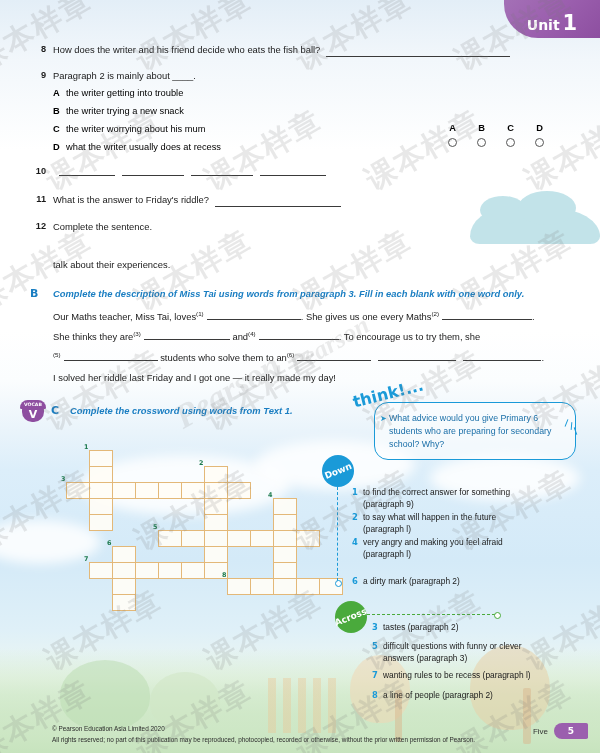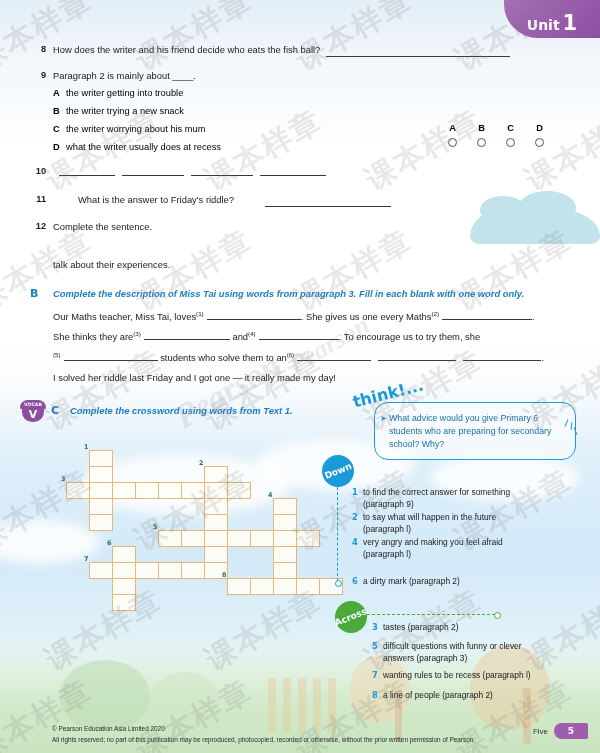--- a/index.html
+++ b/index.html
@@ -357,21 +357,21 @@
   </div>
 
   <div class="q-row" style="left:30px; top:166px;">
     <span class="q-num">10</span>
     <span class="blank" style="width:56px; margin-left:6px;"></span>
     <span class="blank" style="width:62px; margin-left:7px;"></span>
     <span class="blank" style="width:62px; margin-left:7px;"></span>
     <span class="blank" style="width:66px; margin-left:7px;"></span>
   </div>
 
-  <div class="q-row" style="left:30px; top:194px;gap:25px;">
+  <div class="q-row" style="left:30px; top:194px;">
     <span class="q-num">11</span>
     <span class="q-text">What is the answer to Friday's riddle?</span>
     <span class="blank" style="width:126px; margin-left:6px;"></span>
   </div>
 
   <div class="q-row" style="left:30px; top:221px;">
     <span class="q-num">12</span>
     <span class="q-text">Complete the sentence.</span>
   </div>
 

